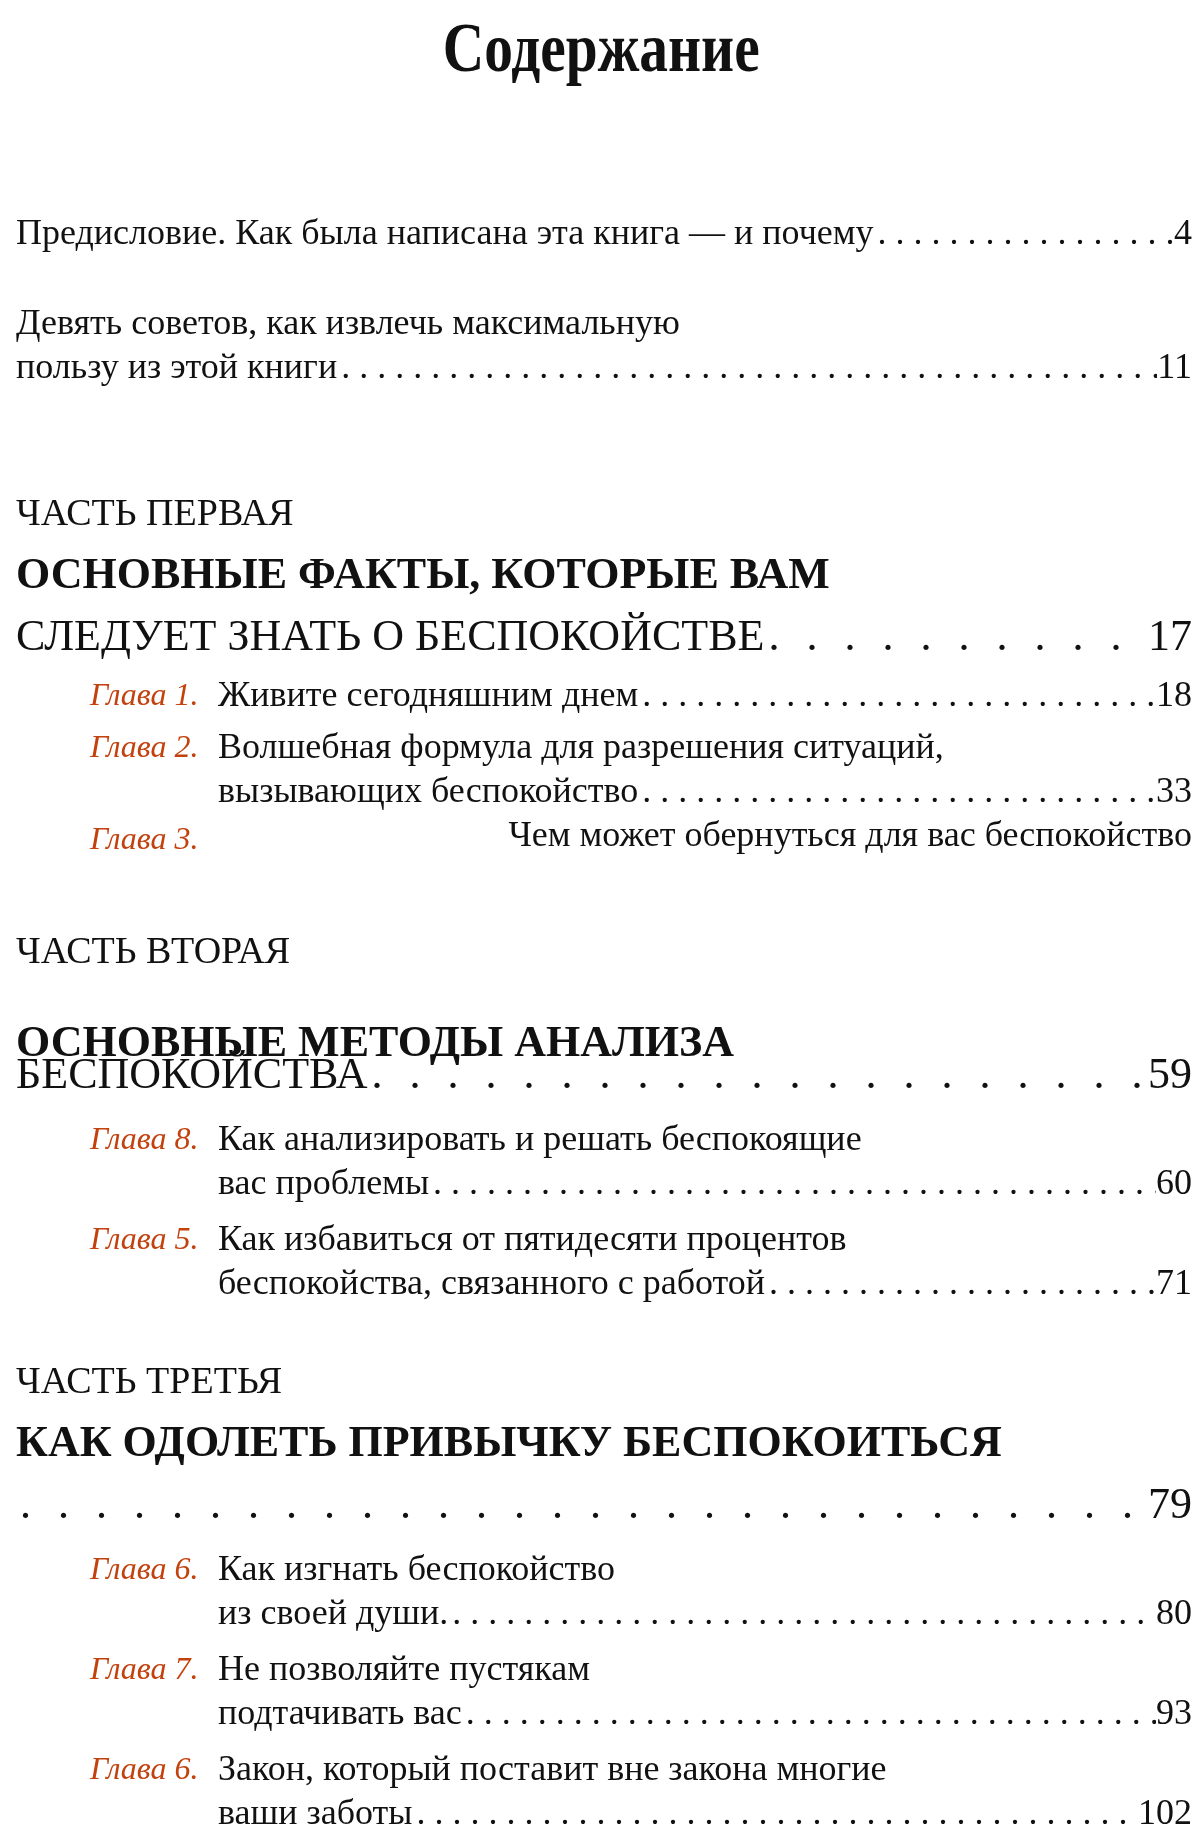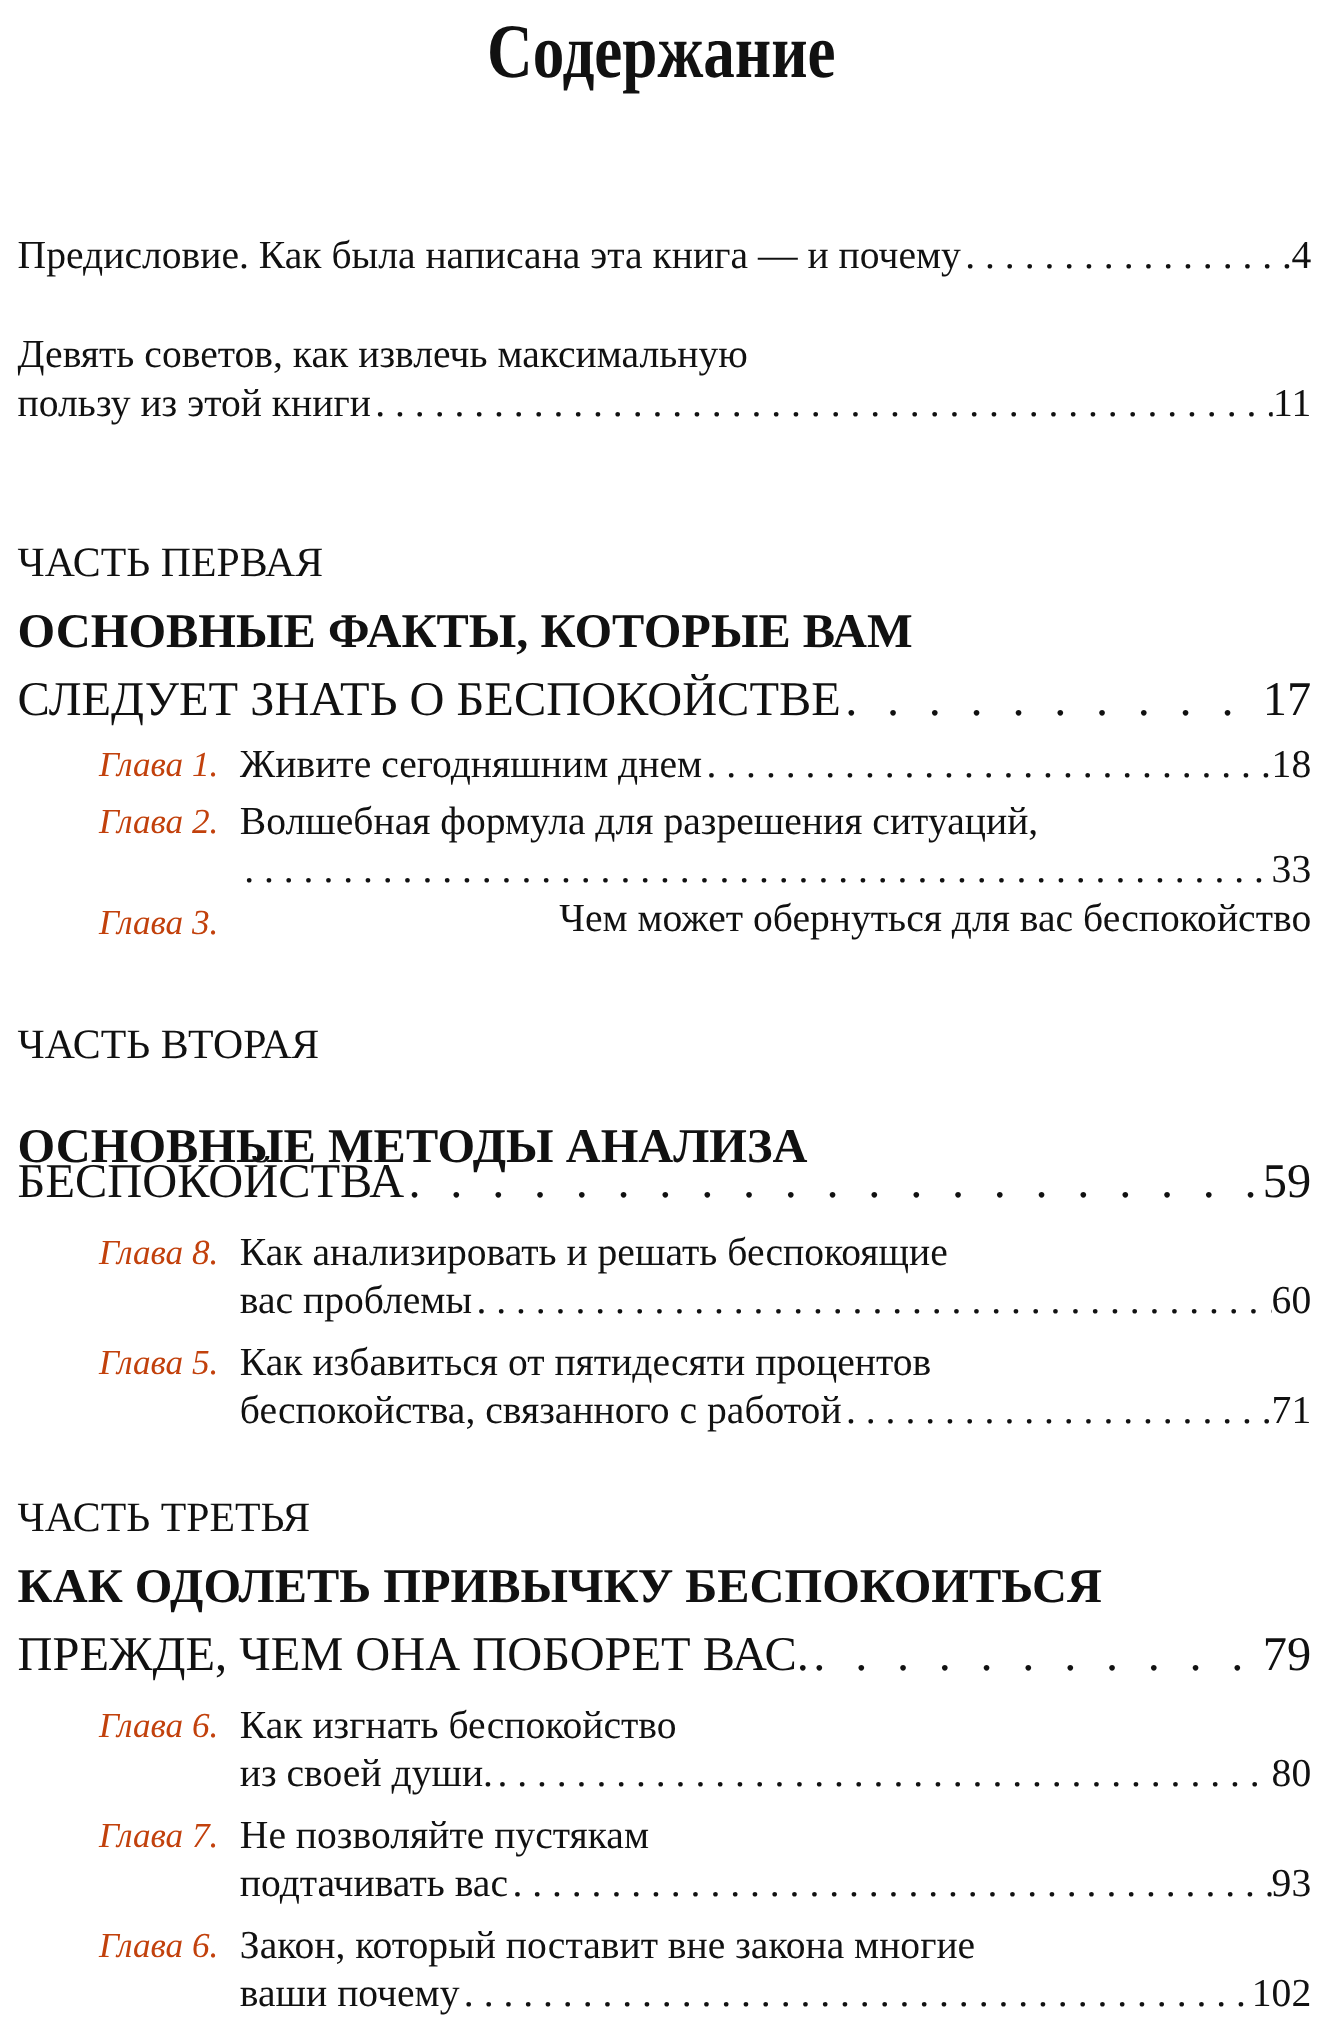--- a/index.html
+++ b/index.html
@@ -80,20 +80,21 @@
 <div class="chap-label" style="top:672px;">Глава 1.</div>
 <div class="line" style="left:218px; width:974px; top:668px;">
   <span class="txt">Живите сегодняшним днем</span>
   <span class="leader"></span>
   <span class="pg">18</span>
 </div>
 
 <div class="chap-label" style="top:724px;">Глава 2.</div>
 <div class="plain" style="left:218px; top:724px;">Волшебная формула для разрешения ситуаций,</div>
 <div class="line" style="left:218px; width:974px; top:764px;">
+  <span class="txt">вызывающих беспокойство</span>
   <span class="leader"></span>
   <span class="pg">33</span>
 </div>
 
 <div class="chap-label" style="top:816px;">Глава 3.</div>
 <div class="line" style="left:218px; width:974px; top:812px;flex-direction:column;">
   <span class="txt">Чем может обернуться для вас беспокойство</span>
   <span class="leader"></span>
   <span class="pg">43</span>
 </div>
@@ -118,21 +119,20 @@
 <div class="plain" style="left:218px; top:1216px;">Как избавиться от пятидесяти процентов</div>
 <div class="line" style="left:218px; width:974px; top:1256px;">
   <span class="txt">беспокойства, связанного с работой</span>
   <span class="leader"></span>
   <span class="pg">71</span>
 </div>
 
 <div class="part-label" style="left:16px; top:1358px;">ЧАСТЬ ТРЕТЬЯ</div>
 <div class="part-title" style="left:16px; top:1416px;">КАК ОДОЛЕТЬ ПРИВЫЧКУ БЕСПОКОИТЬСЯ</div>
 <div class="line bold-line" style="left:16px; width:1176px; top:1474px;">
-  <span class="txt">ПРЕЖДЕ, ЧЕМ ОНА ПОБОРЕТ ВАС.</span>
   <span class="leader"></span>
   <span class="pg">79</span>
 </div>
 
 <div class="chap-label" style="top:1546px;">Глава 6.</div>
 <div class="plain" style="left:218px; top:1546px;">Как изгнать беспокойство</div>
 <div class="line" style="left:218px; width:974px; top:1586px;">
   <span class="txt">из своей души.</span>
   <span class="leader"></span>
   <span class="pg">80</span>
@@ -142,16 +142,16 @@
 <div class="plain" style="left:218px; top:1646px;">Не позволяйте пустякам</div>
 <div class="line" style="left:218px; width:974px; top:1686px;">
   <span class="txt">подтачивать вас</span>
   <span class="leader"></span>
   <span class="pg">93</span>
 </div>
 
 <div class="chap-label" style="top:1746px;">Глава 6.</div>
 <div class="plain" style="left:218px; top:1746px;">Закон, который поставит вне закона многие</div>
 <div class="line" style="left:218px; width:974px; top:1786px;">
-  <span class="txt">ваши почему</span>
+  <span class="txt">ваши заботы</span>
   <span class="leader"></span>
   <span class="pg">102</span>
 </div>
 
 </body></html>

